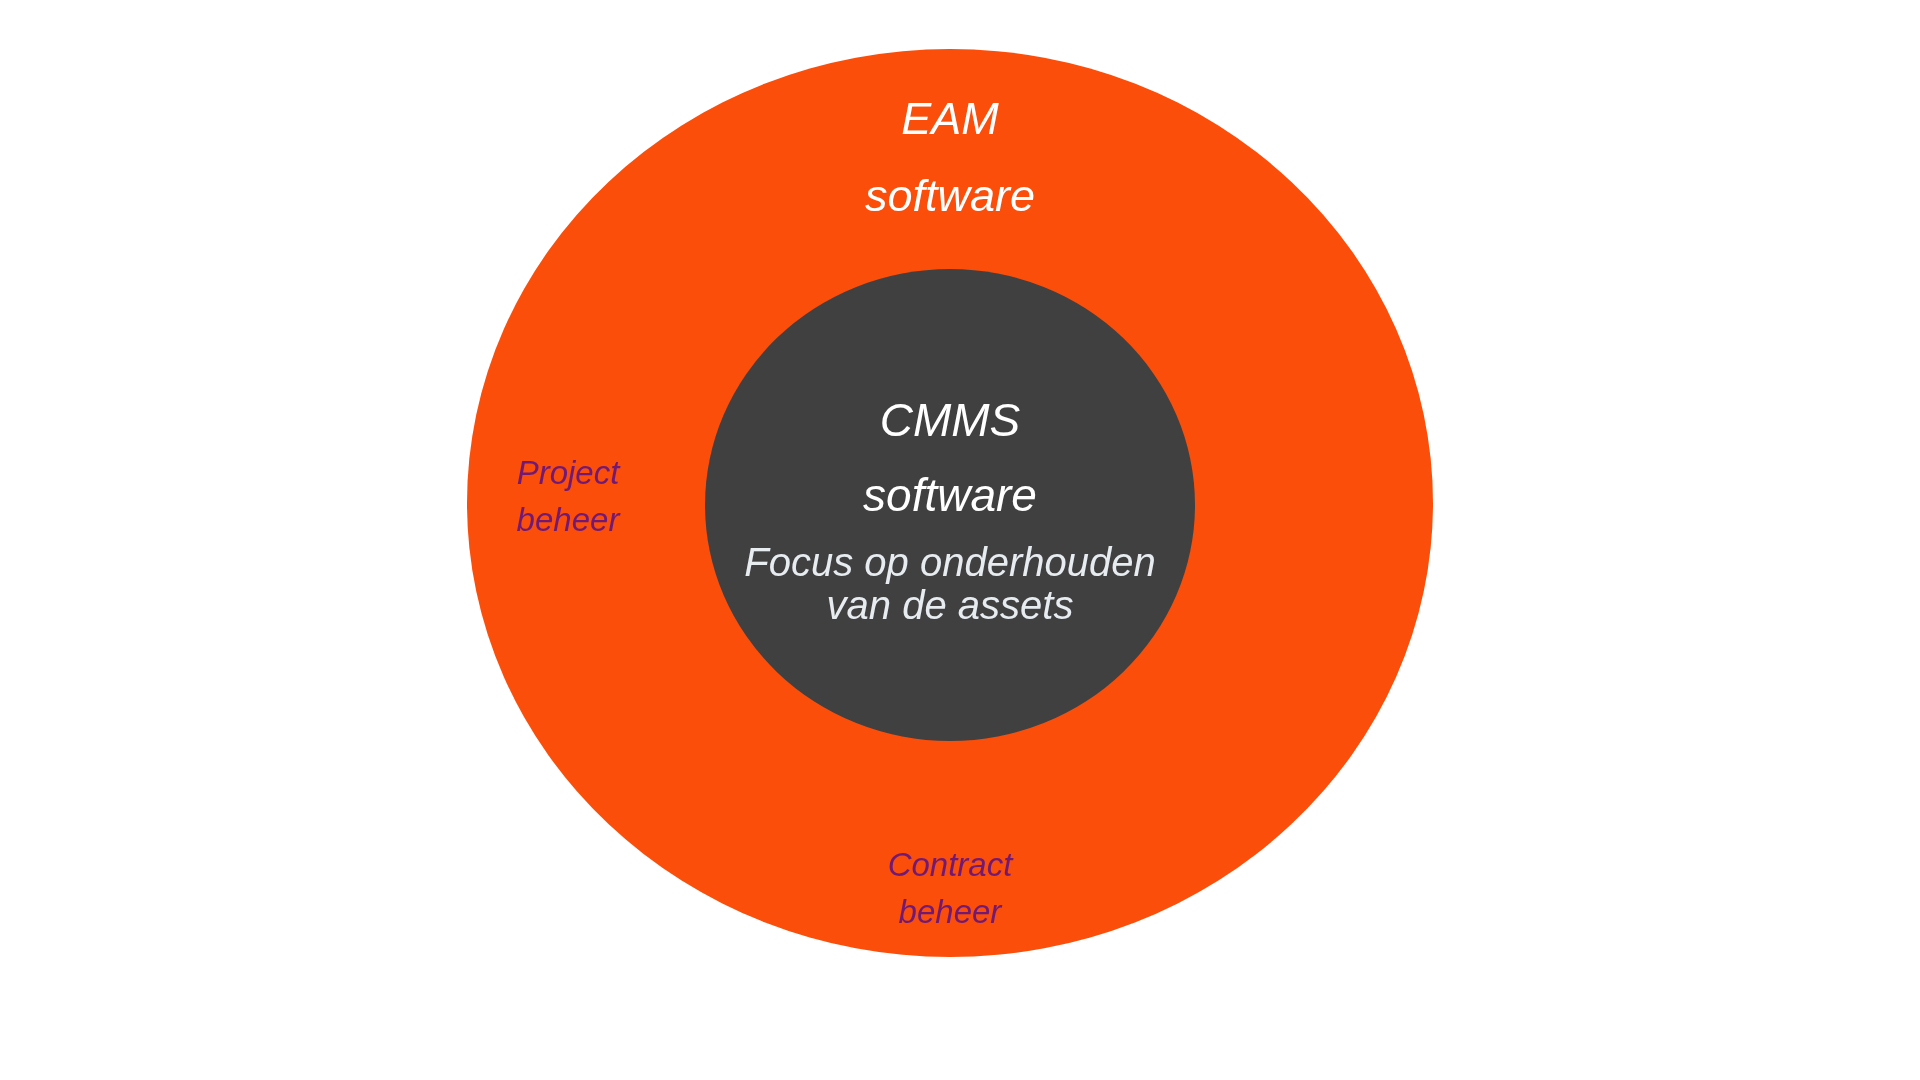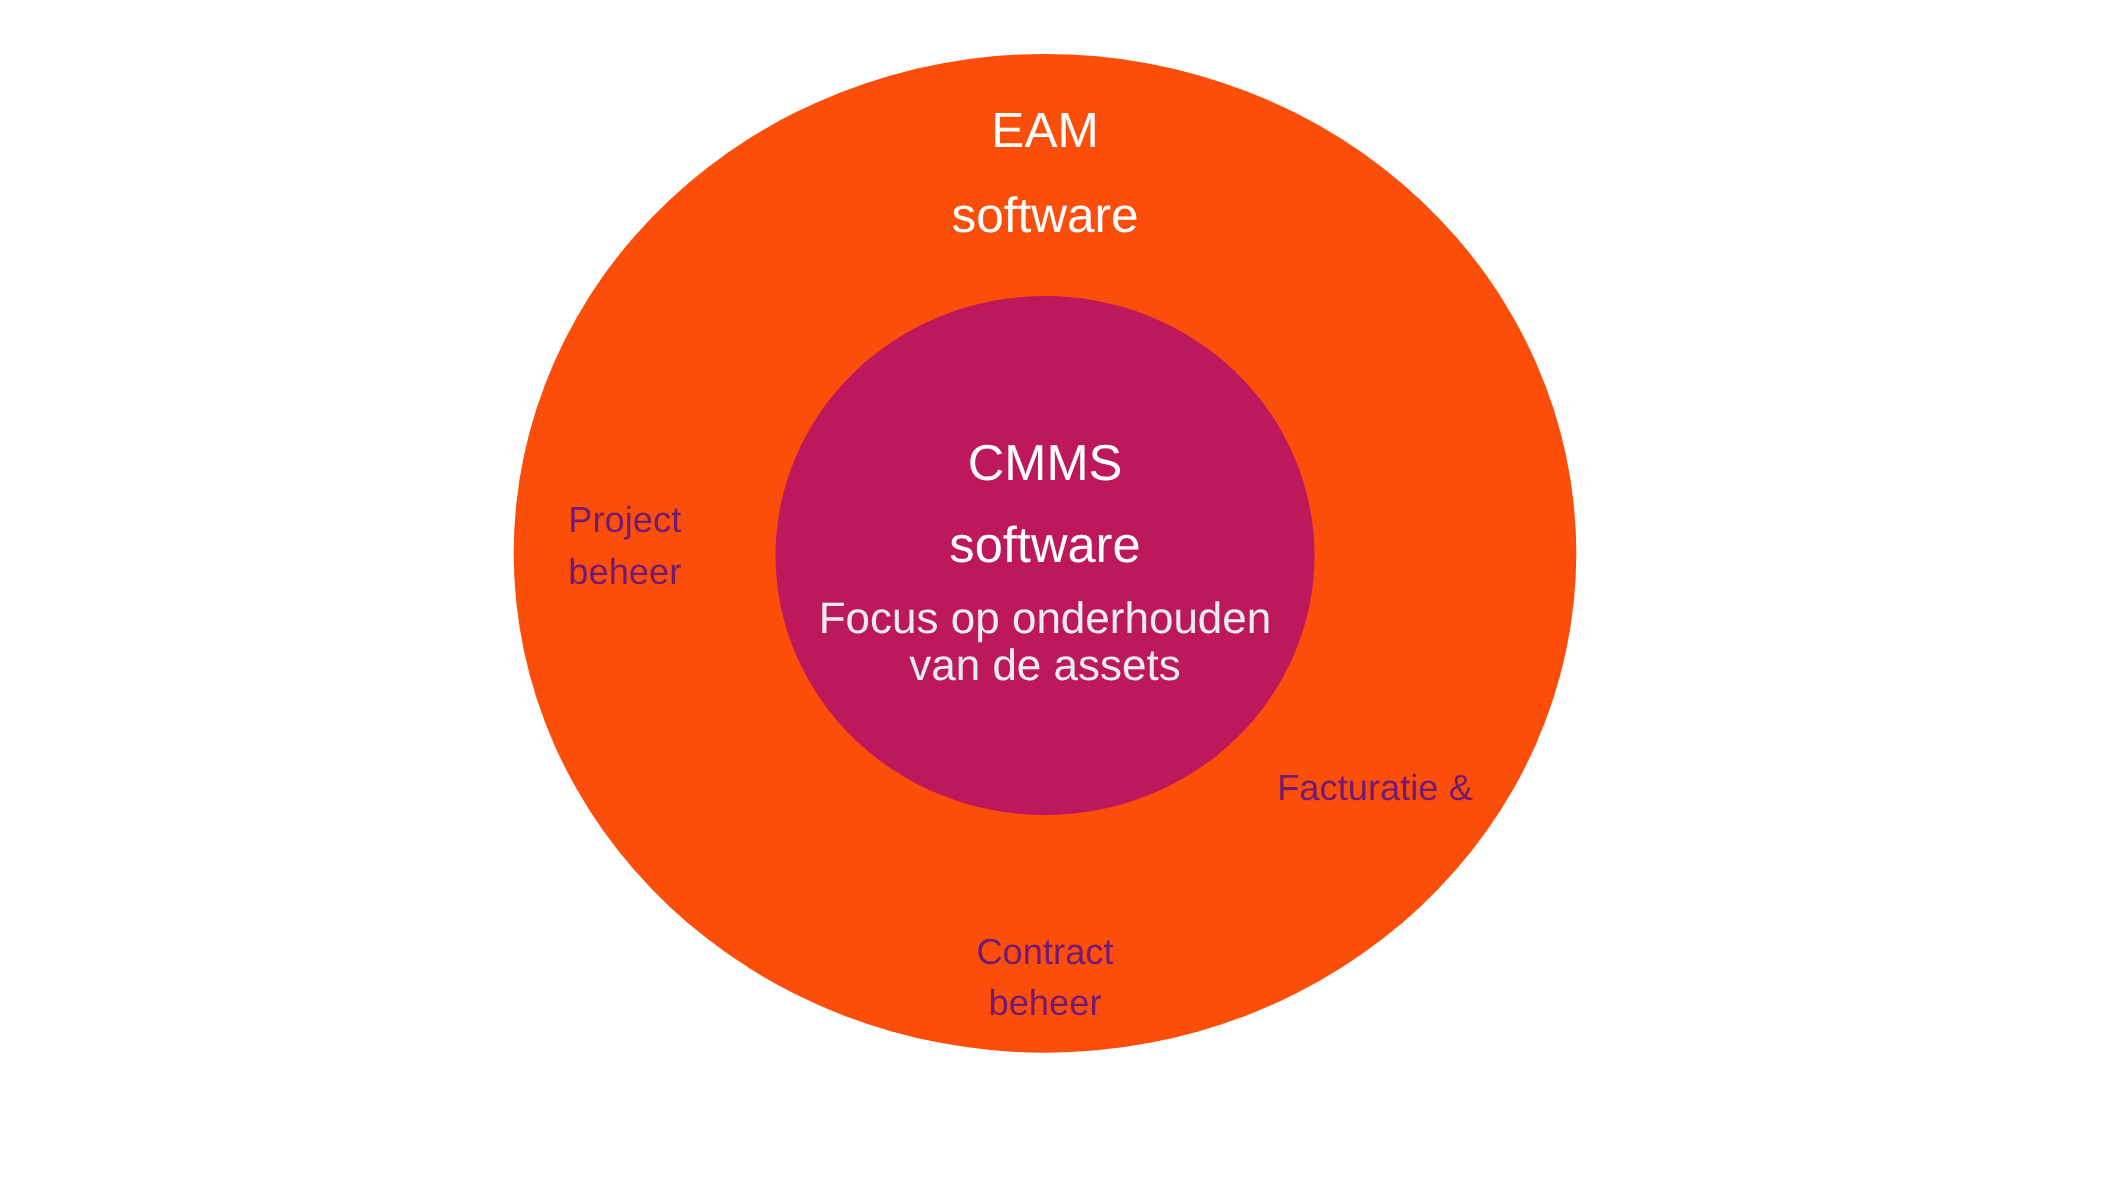--- a/index.html
+++ b/index.html
@@ -1,15 +1,15 @@
 <!DOCTYPE html>
 <html><head>
 <meta charset="utf-8">
 <style>
-  * { margin: 0; padding: 0; box-sizing: border-box; }
+  * { margin: 0; padding: 0; box-sizing: border-box; font-style: italic; }
   html, body {
     width: 1920px; height: 1080px;
     background: #ffffff;
     overflow: hidden;
     font-family: "Liberation Sans", sans-serif;
   }
   .stage { position: relative; width: 1920px; height: 1080px; }
 
   
   .outer-ring {
@@ -87,29 +87,28 @@
   </div>
 
   <div class="module-label module-project">
     <div>Project</div>
     <div>beheer</div>
   </div>
 
 
 
   <div class="module-label module-facturatie">
-    <div>Facturatie &amp;</div>
   </div>
 
   <div class="module-label module-contract">
     <div>Contract</div>
     <div>beheer</div>
   </div>
 
-  <div class="inner-circle" style="background-color: #be185d;">
+  <div class="inner-circle" style="background-color: #404040;">
     <div class="inner-title" style="color: rgb(255, 255, 255);">
       <div>CMMS</div>
       <div>software</div>
     </div>
     <div class="inner-subtitle" style="color: rgb(231, 236, 241);">
       <div>Focus op onderhouden</div>
       <div>van de assets</div>
     </div>
   </div>
 

